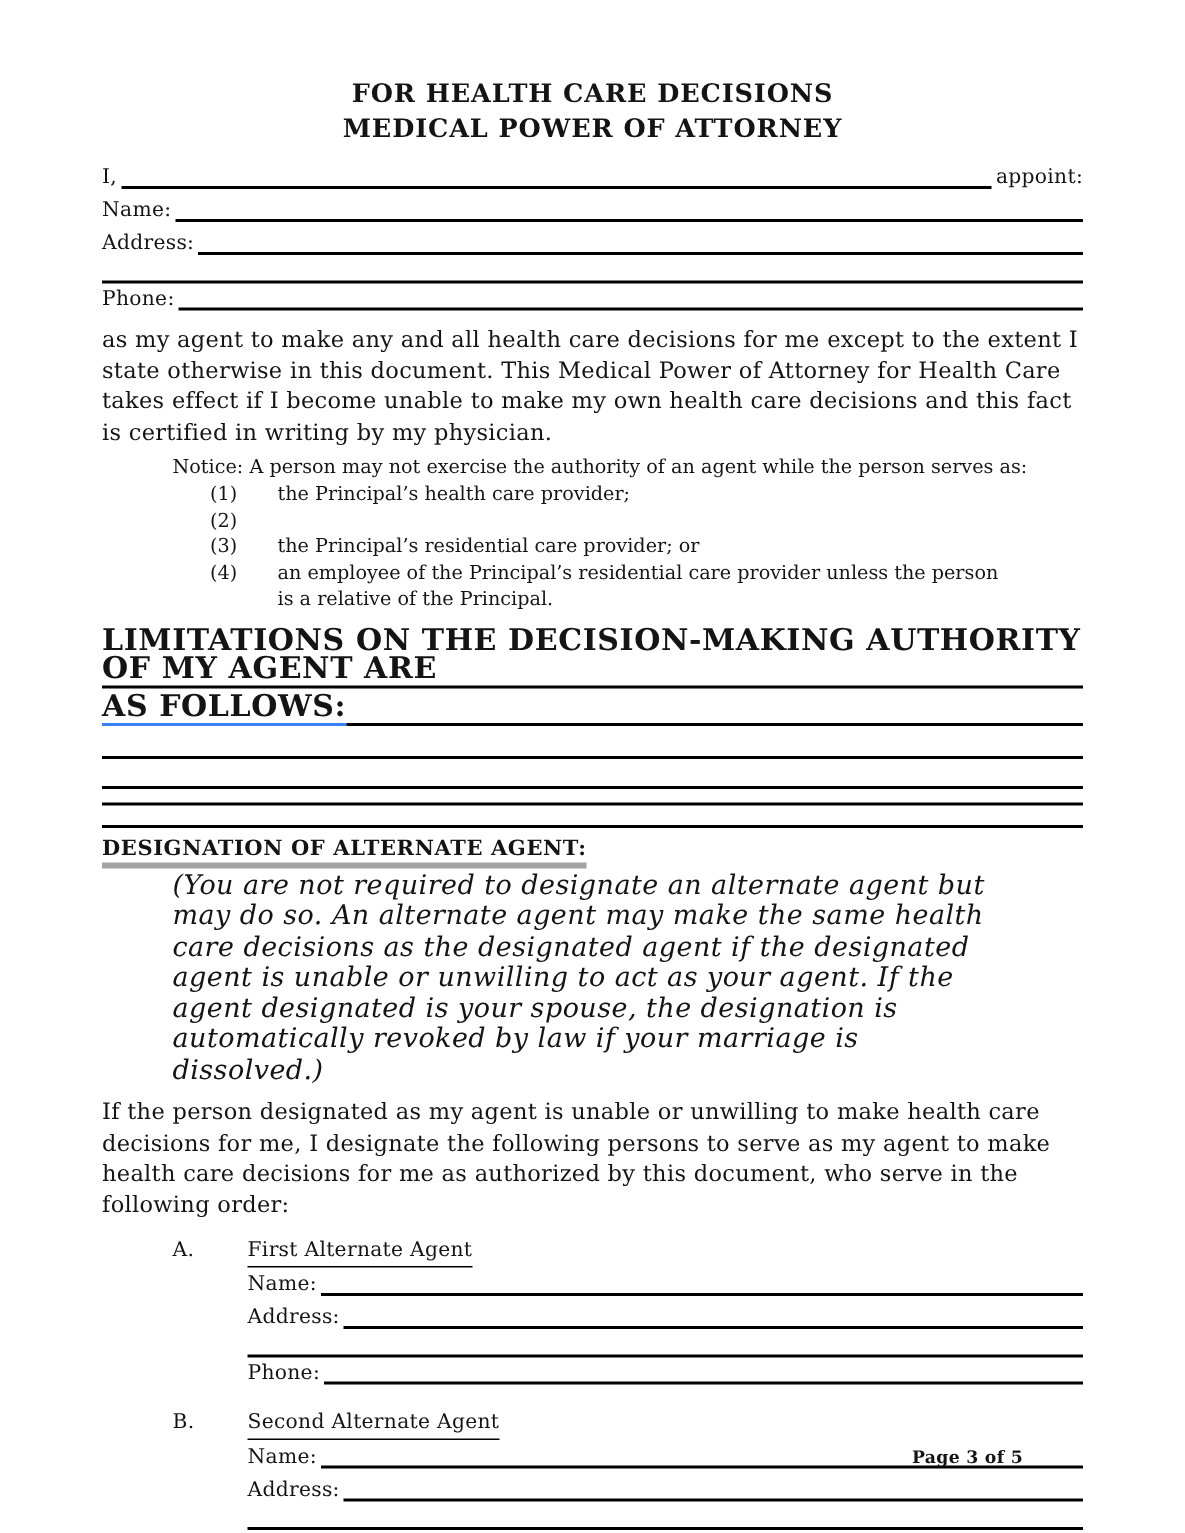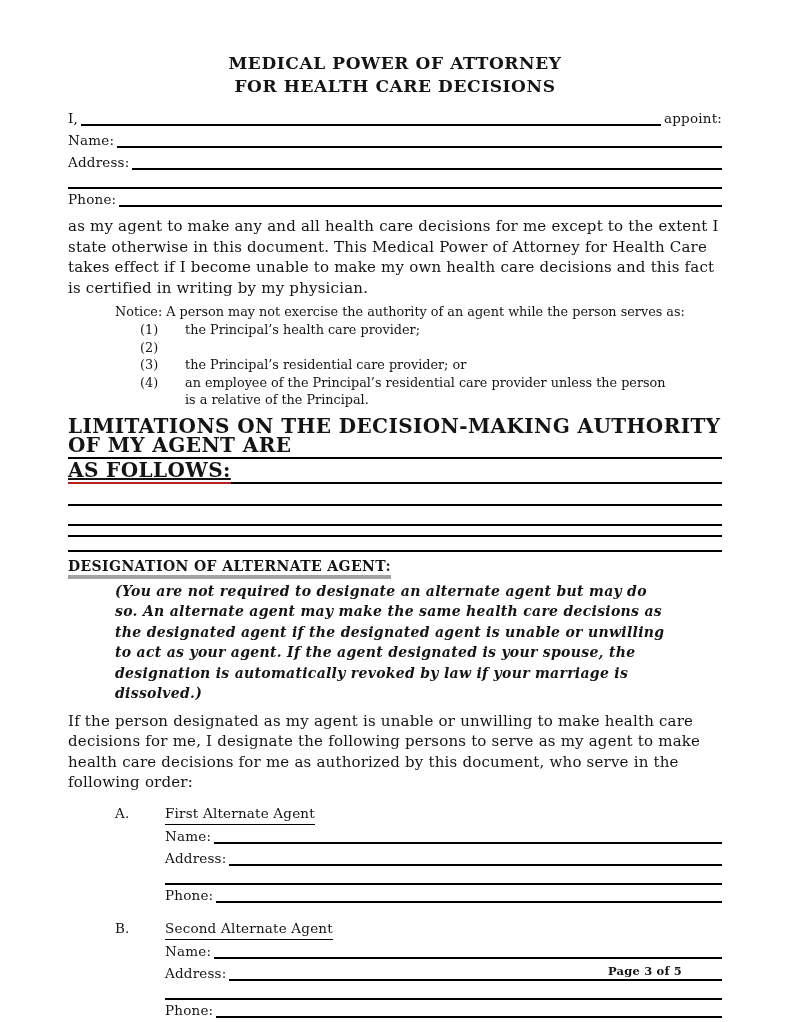--- a/index.html
+++ b/index.html
@@ -57,36 +57,36 @@
   .notice-item { display:flex; padding-left:72px; line-height:17.5px; }
   .notice-item .num { width:45px; flex:0 0 45px; }
   .notice-item .txt { flex:1; padding-right:55px; }
   .limitations { margin-top:8px; font-weight:bold; font-size:20px; letter-spacing:0.4px; }
   .lim-line1 {
     border-bottom:2px solid #000;
     padding-bottom:2px;
     line-height:19px;
   }
   .lim-line2 { display:flex; margin-top:2px; line-height:19px; }
-  .lim-line2 .t { border-bottom:2px solid #b91c1c; padding-bottom:2px;text-decoration:underline; }
+  .lim-line2 .t { border-bottom:2px solid #3b82f6; padding-bottom:2px; }
   .lim-line2 .rest { flex:1; border-bottom:2px solid #000; }
   .rule-line { border-bottom:2px solid #000; height:0; }
   .r1 { margin-top:20px; }
   .r2 { margin-top:18px; }
   .r3 { margin-top:9px; }
   .r4 { margin-top:13px; }
   .alt-heading { margin-top:5px; }
   .alt-heading .hu { border-bottom:4px solid #a3a3a3; padding-bottom:1px; }
   .alt-notice {
     margin-top:5px;
     padding-left:47px;
     width:600px;
-    font-weight:bold;
+    font-weight:normal;
     font-style:italic;
-    font-size:14px;
+    font-size:18px;
     line-height:20.5px;
     letter-spacing:0.3px;
   }
   .mt7 { margin-top:7px; }
   .alt { margin-top:10px; }
   .alt + .alt { margin-top:12px; }
   .alt-title-row { display:flex; font-size:13.5px; line-height:21px; letter-spacing:0.2px; }
   .alt-letter { margin-left:47px; width:50px; flex:0 0 50px; }
   .alt-title { border-bottom:1.5px solid #000; padding-bottom:0px; }
   .alt-fields { margin-left:97px; }
@@ -98,22 +98,22 @@
     font-size:11.5px;
     letter-spacing:0.2px;
   }
 </style>
 </head>
 <body>
 
 <div class="page">
 
   <div class="doc-title">
+    <div>FOR HEALTH CARE DECISIONS</div>
     <div>MEDICAL POWER OF ATTORNEY</div>
-    <div>FOR HEALTH CARE DECISIONS</div>
   </div>
 
 
   <div class="fill-row" style="margin-top:9px;">
     <span class="lbl">I,</span>
     <span class="blank"></span>
     <span class="lbl" style="margin-left:3px;">appoint:</span>
   </div>
   <div class="fill-row">
     <span class="lbl">Name:</span>

